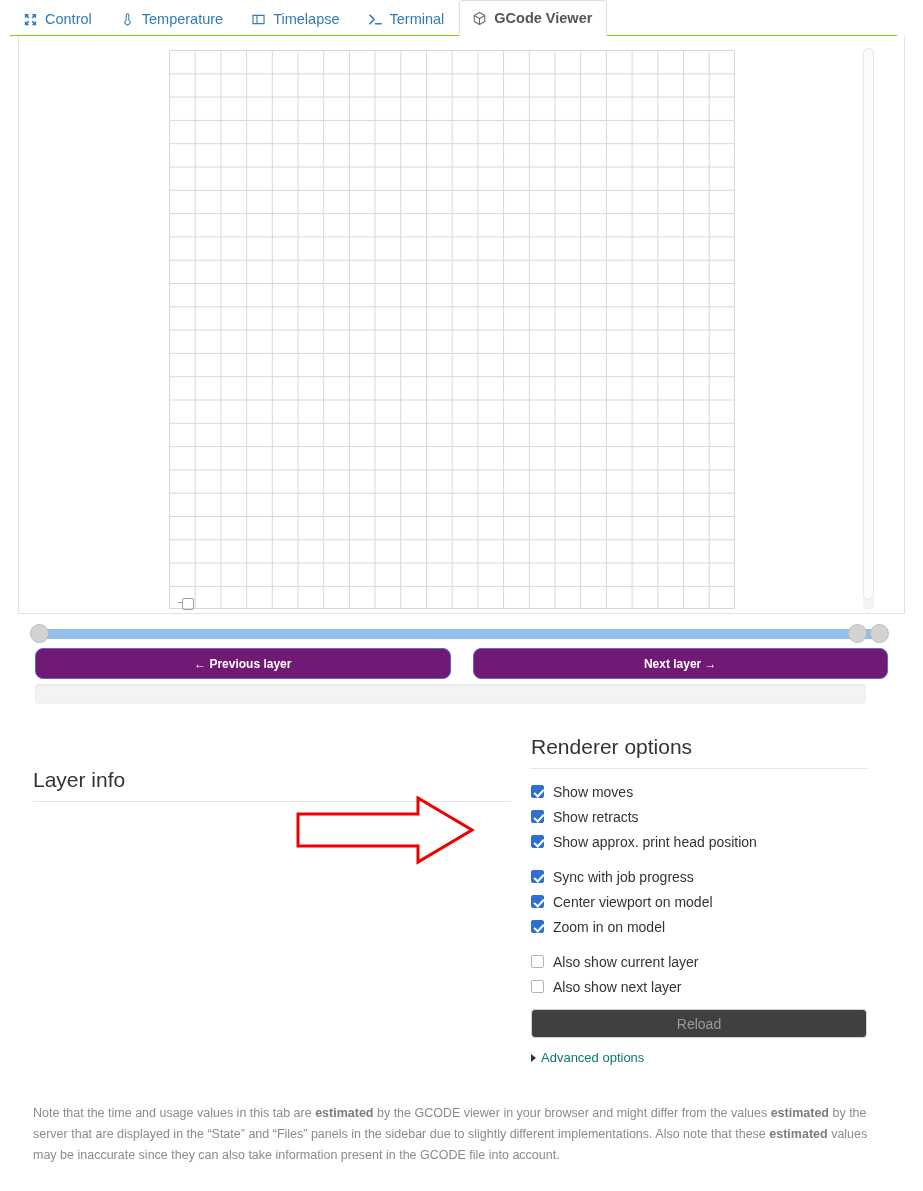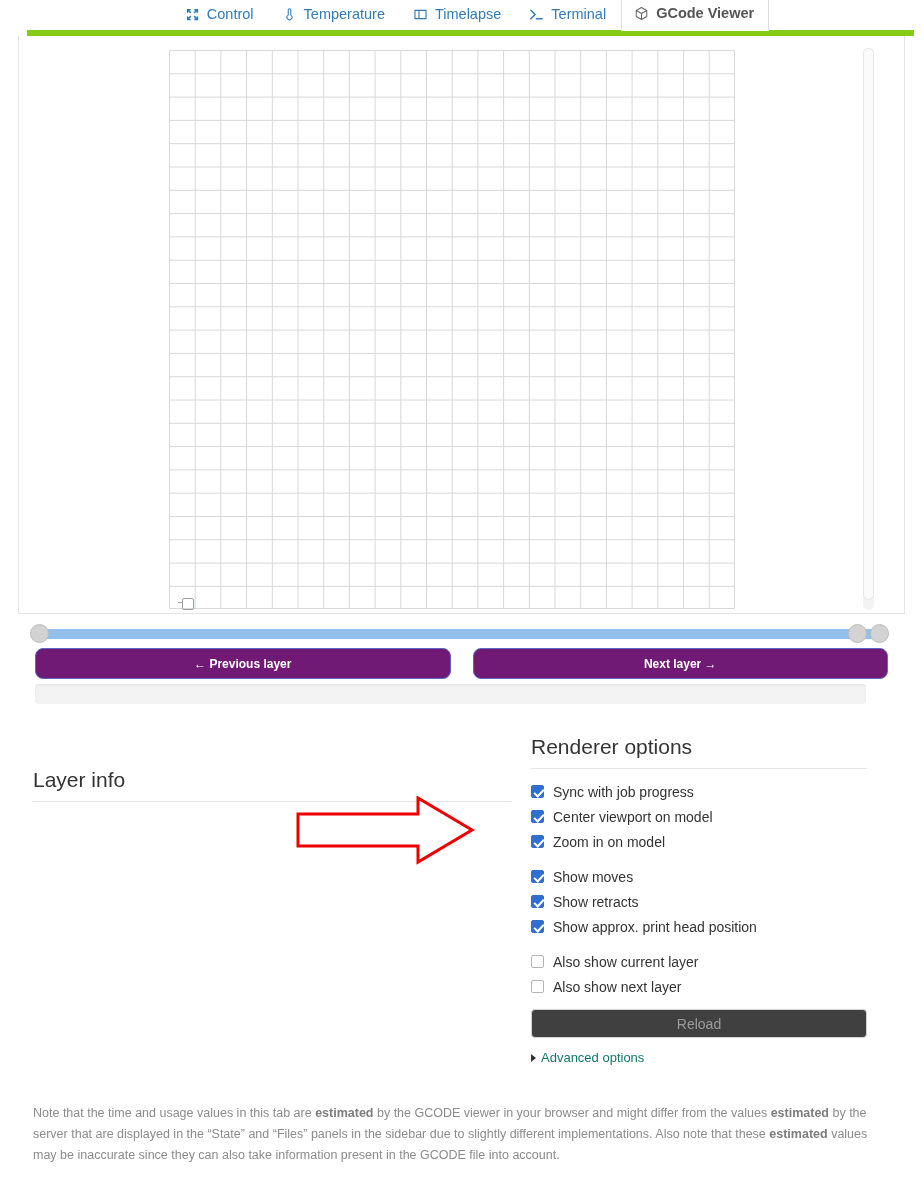--- a/index.html
+++ b/index.html
@@ -9,23 +9,23 @@
     background: #ffffff;
     font-family: "Liberation Sans", sans-serif;
     font-size: 14px;
     color: #333333;
     overflow: hidden;
   }
   .page { position: relative; width: 923px; height: 1191px; }
 
   
   .tabbar {
-    position: absolute; left: 27px; top: 0; width: 887px; height: 36px;
-    border-bottom: 6px solid #84cc16;
-    display: flex; align-items: flex-end; justify-content: center;
+    position: absolute; left: 10px; top: 0; width: 887px; height: 36px;
+    border-bottom: 1px solid #84cc16;
+    display: flex; align-items: flex-end;
   }
   .tab {
     display: flex; align-items: center; gap: 7px;
     padding: 8px 14px 8px 12px;
     font-size: 14.5px;
     color: #337ab7;
     cursor: pointer;
     border: 1px solid transparent;
     border-bottom: none;
     margin-bottom: -1px;
@@ -309,44 +309,44 @@
   <div class="col-left">
     <div class="section-title second">Layer info</div>
   </div>
 
   <div class="col-right">
     <div class="section-title">Renderer options</div>
 
     <div class="opt-group">
       <div class="opt">
         <input type="checkbox" checked="" style="">
+        <label>Show moves</label>
+      </div>
+      <div class="opt">
+        <input type="checkbox" checked="" style="">
+        <label>Show retracts</label>
+      </div>
+      <div class="opt">
+        <input type="checkbox" checked="" style="">
+        <label>Show approx. print head position</label>
+      </div>
+    </div>
+
+    <div class="opt-group">
+      <div class="opt">
+        <input type="checkbox" checked="" style="">
         <label>Sync with job progress</label>
       </div>
       <div class="opt">
         <input type="checkbox" checked="" style="">
         <label>Center viewport on model</label>
       </div>
       <div class="opt">
         <input type="checkbox" checked="" style="">
         <label>Zoom in on model</label>
-      </div>
-    </div>
-
-    <div class="opt-group">
-      <div class="opt">
-        <input type="checkbox" checked="" style="">
-        <label>Show moves</label>
-      </div>
-      <div class="opt">
-        <input type="checkbox" checked="" style="">
-        <label>Show retracts</label>
-      </div>
-      <div class="opt">
-        <input type="checkbox" checked="" style="">
-        <label>Show approx. print head position</label>
       </div>
     </div>
 
     <div class="opt-group">
       <div class="opt">
         <input type="checkbox" style="">
         <label>Also show current layer</label>
       </div>
       <div class="opt">
         <input type="checkbox" style="">

